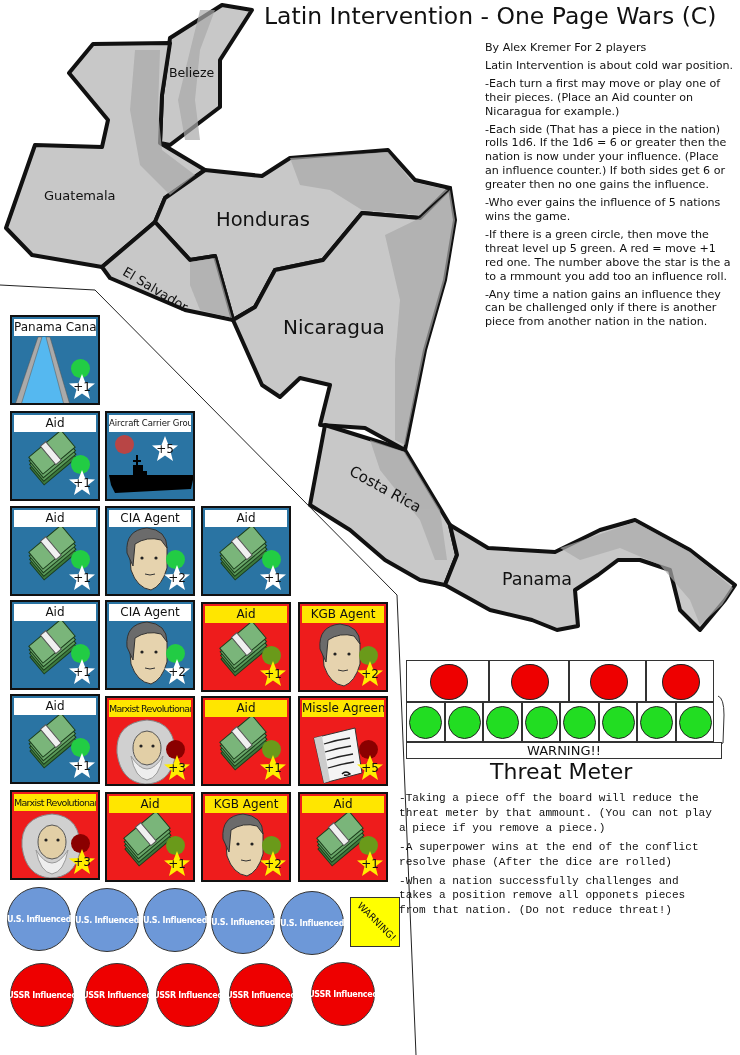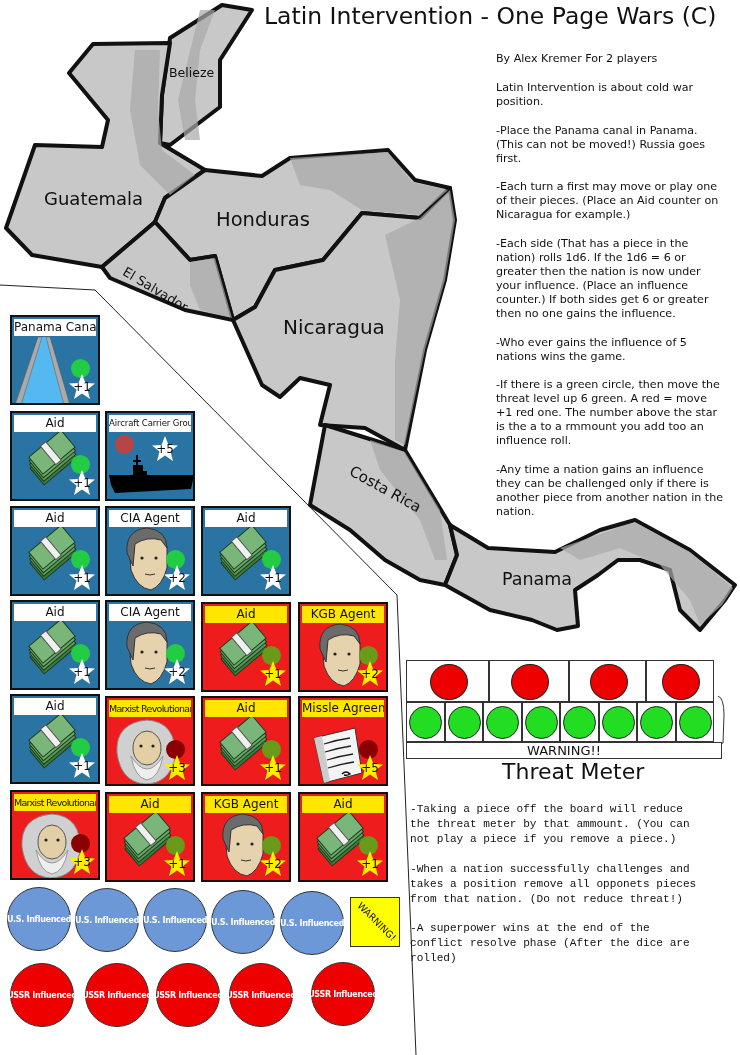--- a/index.html
+++ b/index.html
@@ -1,20 +1,20 @@
 <!DOCTYPE html>
 <html><head>
 <meta charset="utf-8">
 <style>
   html,body{margin:0;padding:0;background:#fff;}
   body{width:740px;height:1055px;position:relative;overflow:hidden;font-family:"DejaVu Sans",sans-serif;color:#111;}
   .abs{position:absolute;}
   #title{left:264px;top:2px;font-size:23.5px;white-space:nowrap;}
   #rules{left:481px;top:37px;width:258px;font-size:11.1px;line-height:13.9px;}
-  #rules p,#rules2 p{margin:15px;}
+  #rules p,#rules2 p{margin:4px;}
   #map{left:0;top:0;}
   .country-label{position:absolute;white-space:nowrap;}
   #divider{left:0;top:0;}
 
   
   .card{position:absolute;width:90px;height:90px;border:2px solid #111;box-sizing:border-box;overflow:hidden;}
   .card.us{background:#2a74a3;}
   .card.ussr{background:#ee1c1c;}
   .card .hdr{position:absolute;left:2px;right:2px;top:2px;height:17px;text-align:center;font-size:12px;line-height:17px;white-space:nowrap;overflow:hidden;}
   .card.us .hdr{background:#fff;}
@@ -32,21 +32,21 @@
   .token.us{background:#6d98d8;}
   .token.ussr{background:#ee0000;}
   #warning-token{left:350px;top:897px;width:50px;height:50px;background:#ffff00;border:1px solid #333;box-sizing:border-box;overflow:hidden;}
   #warning-token span{position:absolute;left:-2px;top:18px;width:56px;text-align:center;transform:rotate(45deg);font-size:9.5px;}
 
   
   #meter{left:406px;top:660px;width:308px;height:105px;}
   .mcell{position:absolute;border:1px solid #333;box-sizing:border-box;background:#fff;}
   .mcircle{position:absolute;border-radius:50%;border:1px solid #222;box-sizing:border-box;}
   #meter-warning{position:absolute;left:0;top:82px;width:316px;height:17px;border:1px solid #333;box-sizing:border-box;background:#fff;text-align:center;font-size:13px;line-height:16px;}
-  #meter-title{left:502px;top:759px;font-size:22px;white-space:nowrap;}
+  #meter-title{left:490px;top:759px;font-size:22px;white-space:nowrap;}
   #rules2{left:395px;top:787px;width:326px;font-size:11.1px;line-height:14.9px;font-family:Liberation Mono, monospace;}
 </style>
 </head>
 <body>
 
 <svg id="map" class="abs" width="740" height="660" viewBox="0 0 740 660">
   <g stroke="#111" stroke-width="4" stroke-linejoin="round" fill="#c8c8c8">
 
     <path d="M222,5 L252,10 L220,60 L220,107 L170,145 L160,143 L162,95 L170,38 Z"></path>
 
@@ -68,41 +68,40 @@
     <path d="M135,50 L160,50 L158,110 L162,150 L195,175 L170,195 L140,165 L130,110 Z"></path>
     <path d="M290,158 L388,152 L412,182 L448,190 L420,215 L362,210 L330,190 L300,185 Z"></path>
     <path d="M420,218 L450,190 L455,220 L445,280 L425,350 L405,445 L395,440 L395,360 L400,300 L385,235 Z"></path>
     <path d="M190,262 L215,258 L232,318 L200,310 L190,285 Z"></path>
     <path d="M560,548 L635,522 L690,552 L733,588 L722,605 L700,625 L690,600 L660,565 L620,548 L580,560 Z"></path>
     <path d="M370,440 L405,452 L440,510 L447,560 L435,560 L420,520 L380,470 Z"></path>
   </g>
 </svg>
 
 <div class="country-label" style="left:169px;top:65px;font-size:12.5px;">Belieze</div>
-<div class="country-label" style="left:44px;top:188px;font-size:18px;">Guatemala</div>
+<div class="country-label" style="left:44px;top:188px;font-size:13px;">Guatemala</div>
 <div class="country-label" style="left:216px;top:208px;font-size:19.5px;">Honduras</div>
 <div class="country-label" style="left:128px;top:264px;font-size:13px;transform:rotate(31deg);transform-origin:left top;">El Salvador</div>
 <div class="country-label" style="left:283px;top:315px;font-size:20px;">Nicaragua</div>
 <div class="country-label" style="left:355px;top:462px;font-size:15px;transform:rotate(29deg);transform-origin:left top;">Costa Rica</div>
 <div class="country-label" style="left:502px;top:569px;font-size:17.5px;">Panama</div>
 
 <svg id="divider" class="abs" width="740" height="1055" viewBox="0 0 740 1055" style="pointer-events:none;">
   <polyline points="0,285 95,290 397,595 416,1055" fill="none" stroke="#222" stroke-width="1"></polyline>
   <path d="M718,696 Q724,698 724,715 L723,743 L718,745" fill="none" stroke="#333" stroke-width="1"></path>
 </svg>
 
 <div id="title" class="abs">Latin Intervention - One Page Wars (C)</div>
 <div id="rules" class="abs">
   <p>By Alex Kremer  For 2 players</p>
   <p>Latin Intervention is about cold war position.</p>
-  <p>-Place the Panama canal in Panama. (This can not be moved!)  Russia goes first.</p>
   <p>-Each turn a first may move or play one of their pieces.  (Place an Aid counter on Nicaragua for example.)</p>
   <p>-Each side (That has a piece in the nation) rolls 1d6.  If the 1d6 = 6 or greater then the nation is now under your influence.  (Place an influence counter.)  If both sides get 6 or greater then no one gains the influence.</p>
   <p>-Who ever gains the influence of 5 nations wins the game.</p>
-  <p>-If there is a green circle, then move the threat level up 6 green.  A red = move +1 red one.  The number above the star is the a to a rmmount you add too an influence roll.</p>
+  <p>-If there is a green circle, then move the threat level up 5 green.  A red = move +1 red one.  The number above the star is the a to a rmmount you add too an influence roll.</p>
   <p>-Any time a nation gains an influence they can be challenged only if there is another piece from another nation in the nation.</p>
 </div>
 
 <div id="cards">
     <div class="card us" style="left: 10px; top: 315px;">
       <svg class="art" width="90" height="90" viewBox="0 0 90 90">
         <polygon points="28,20 36,20 56,88 4,88" fill="#55b8f0"></polygon>
         <polygon points="26,20 30,20 9,88 3,88" fill="#aaa" stroke="#555" stroke-width="0.5"></polygon>
         <polygon points="34,20 38,20 58,88 52,88" fill="#aaa" stroke="#555" stroke-width="0.5"></polygon>
       </svg>
@@ -478,15 +477,15 @@
       </div>
       <div class="mcell" style="left: 269.5px; top: 42px; width: 38.5px; height: 40px;">
         <div class="mcircle" style="width: 33px; height: 33px; left: 2px; top: 3px; background: rgb(34, 221, 34);"></div>
       </div>
     </div>
   <div id="meter-warning">WARNING!!</div>
 </div>
 <div id="meter-title" class="abs">Threat Meter</div>
 <div id="rules2" class="abs">
   <p>-Taking a piece off the board will reduce the threat meter by that ammount.  (You can not play a piece if you remove a piece.)</p>
+  <p>-A superpower wins at the end of the conflict resolve phase (After the dice are rolled)</p>
   <p>-When a nation successfully challenges and takes a position remove all opponets pieces from that nation.  (Do not reduce threat!)</p>
-  <p>-A superpower wins at the end of the conflict resolve phase (After the dice are rolled)</p>
 </div>
 
 </body></html>

